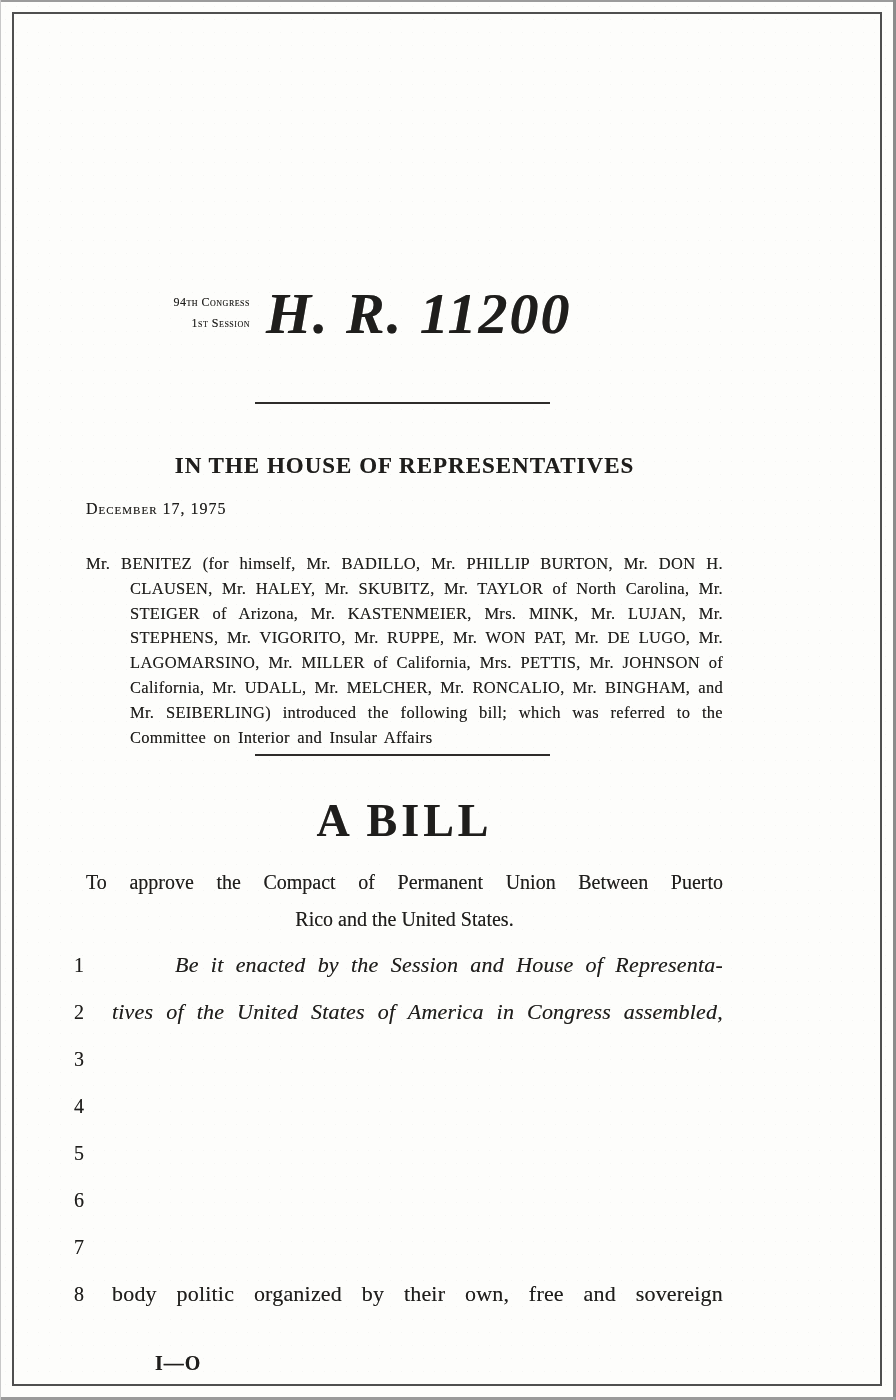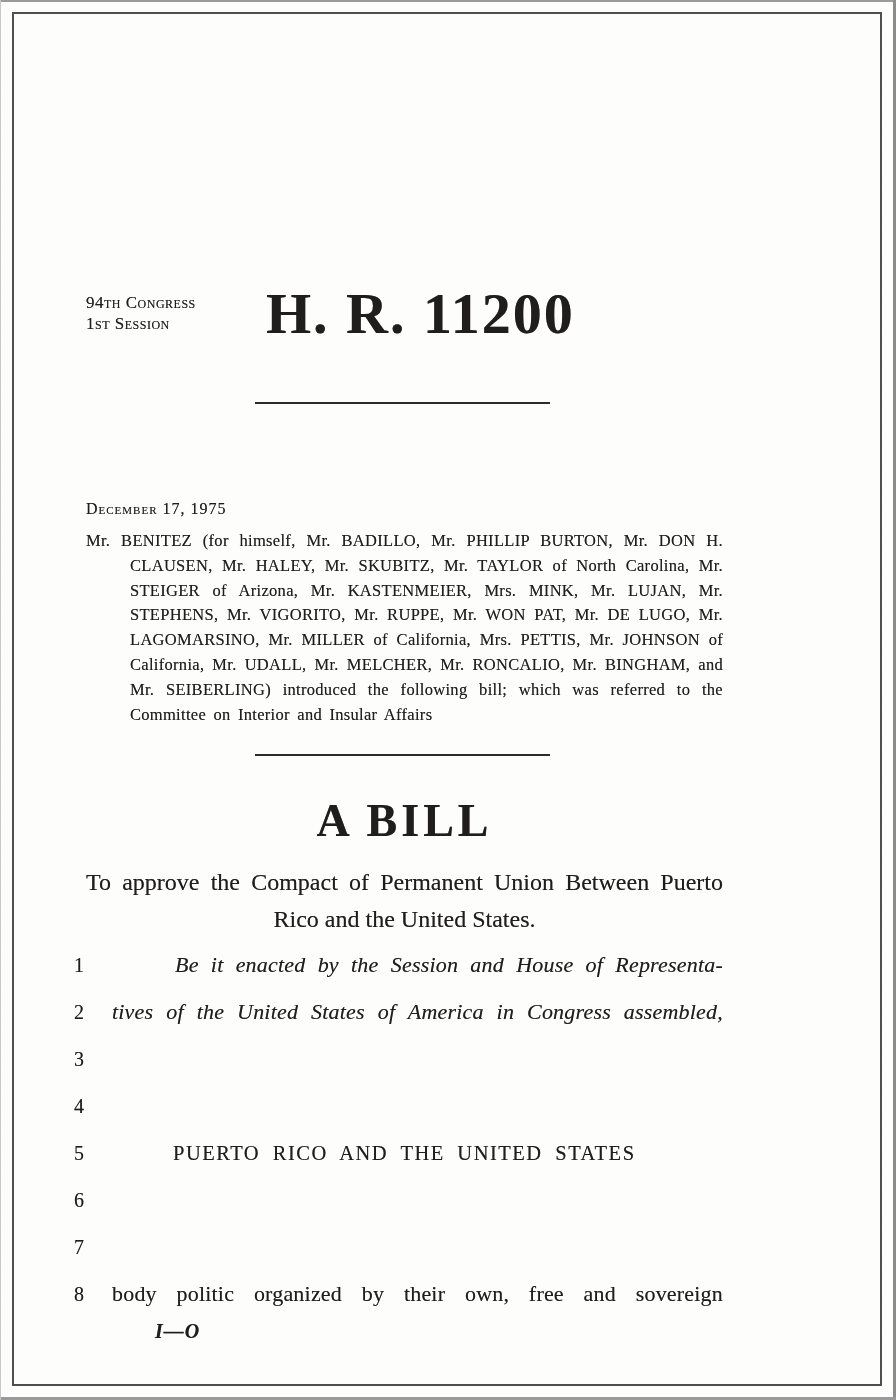--- a/index.html
+++ b/index.html
@@ -24,74 +24,74 @@
     position:absolute; top:12px; left:12px;
     width:870px; height:1374px;
     border:2px solid #4f4f4f;
     pointer-events:none;
   }
   .ink { text-shadow: 0 0 0.6px rgba(35,33,30,0.55); }
 
   
   .masthead { position:absolute; top:290px; left:86px; display:flex; align-items:flex-start; }
   .congress-block {
-    width:164px; text-align:left;
-    font-variant:small-caps; font-size:17px; line-height:21px;
+    width:164px; text-align:right;
+    font-variant:small-caps; font-size:12px; line-height:21px;
     letter-spacing:0.5px; padding-top:2px;
   }
   .bill-number {
     margin-left:16px; margin-top:-6px;
-    font-size:58px; font-weight:800; letter-spacing:2px; line-height:60px;
+    font-size:58px; font-weight:800; letter-spacing:2px; line-height:60px;font-style:italic;
   }
 
   .rule { position:absolute; left:255px; width:295px; height:2px; background:#2e2c2a; }
   .rule-1 { top:402px; }
   .rule-2 { top:754px; }
 
   .chamber {
     position:absolute; top:453px; left:86px; width:637px;
     text-align:center; font-size:23px; letter-spacing:1px; font-weight:600;
   }
   .date-line {
     position:absolute; top:500px; left:86px; width:637px;
     text-align:left; font-variant:small-caps; font-size:16px; letter-spacing:1px;
   }
   .sponsors {
-    position:absolute; top:529px; left:86px; width:637px;
+    position:absolute; top:552px; left:86px; width:637px;
     font-size:16.5px; line-height:24.8px;
     letter-spacing:0.3px; word-spacing:3px;
     text-align:justify;
     padding-left:44px; text-indent:-44px;
   }
 
   .bill-heading {
     position:absolute; top:796px; left:86px; width:637px;
     text-align:center; font-size:46px; line-height:50px;
     font-weight:800; letter-spacing:4px;
   }
-  .bill-title { position:absolute; top:864px; left:86px; width:637px; font-size:24px; line-height:37px; }
+  .bill-title { position:absolute; top:864px; left:86px; width:637px; font-size:20px; line-height:37px; }
   .title-l1 { text-align:justify; text-align-last:justify; }
   .title-l2 { text-align:center; }
 
   
   .body-block { position:absolute; top:951px; left:74px; width:649px; }
   .line-row { display:flex; align-items:flex-start; height:47px; }
   .line-num { width:38px; font-size:20px; line-height:28px; flex:none; }
   .line-text { flex:1; font-size:22px; line-height:28px; letter-spacing:0.2px; }
   .just { text-align:justify; text-align-last:justify; }
   .row-1 .line-text { font-style:italic; text-indent:63px; }
   .row-2 .line-text { font-style:italic; }
   .row-4 .line-text { font-size:20.5px; letter-spacing:0.5px; }
   .row-5 .line-text { font-size:20.5px; padding-left:61px; word-spacing:6px; letter-spacing:1.5px; }
   .row-6 .line-text { text-indent:60px; word-spacing:3px; }
   .row-7 .line-text { text-indent:60px; }
 
   .footer-mark {
-    position:absolute; top:1320px; left:155px;
-    font-size:20px; font-weight:600; letter-spacing:1px;font-style:italic;
+    position:absolute; top:1352px; left:155px;
+    font-size:20px; font-weight:600; letter-spacing:1px;
   }
 </style>
 </head>
 <body>
 
 <div class="page">
   <div class="scan-edge-top"></div>
   <div class="scan-edge-right"></div>
   <div class="scan-edge-bottom"></div>
   <div class="scan-edge-left"></div>
@@ -100,20 +100,21 @@
   <header class="masthead ink">
     <div class="congress-block">
       <div>94th Congress</div>
       <div>1st Session</div>
     </div>
     <div class="bill-number">H. R. 11200</div>
   </header>
 
   <div class="rule rule-1"></div>
 
+  <div class="chamber ink">IN THE HOUSE OF REPRESENTATIVES</div>
   <div class="date-line ink">December 17, 1975</div>
   <p class="sponsors ink">Mr. BENITEZ (for himself, Mr. BADILLO, Mr. PHILLIP BURTON, Mr. DON H. CLAUSEN, Mr. HALEY, Mr. SKUBITZ, Mr. TAYLOR of North Carolina, Mr. STEIGER of Arizona, Mr. KASTENMEIER, Mrs. MINK, Mr. LUJAN, Mr. STEPHENS, Mr. VIGORITO, Mr. RUPPE, Mr. WON PAT, Mr. DE LUGO, Mr. LAGOMARSINO, Mr. MILLER of California, Mrs. PETTIS, Mr. JOHNSON of California, Mr. UDALL, Mr. MELCHER, Mr. RONCALIO, Mr. BINGHAM, and Mr. SEIBERLING) introduced the following bill; which was referred to the Committee on Interior and Insular Affairs</p>
 
   <div class="rule rule-2"></div>
 
   <h1 class="bill-heading ink">A BILL</h1>
 
   <div class="bill-title ink">
     <div class="title-l1">To approve the Compact of Permanent Union Between Puerto</div>
     <div class="title-l2">Rico and the United States.</div>
@@ -129,21 +130,20 @@
       <span class="line-text just">tives of the United States of America in Congress assembled,</span>
     </div>
     <div class="line-row row-3">
       <span class="line-num">3</span>
     </div>
     <div class="line-row row-4">
       <span class="line-num">4</span>
     </div>
     <div class="line-row row-5">
       <span class="line-num">5</span>
-      <span class="line-text">PUERTO RICO AND THE UNITED STATES</span>
     </div>
     <div class="line-row row-6">
       <span class="line-num">6</span>
     </div>
     <div class="line-row row-7">
       <span class="line-num">7</span>
     </div>
     <div class="line-row row-8">
       <span class="line-num">8</span>
       <span class="line-text just">body politic organized by their own, free and sovereign</span>

